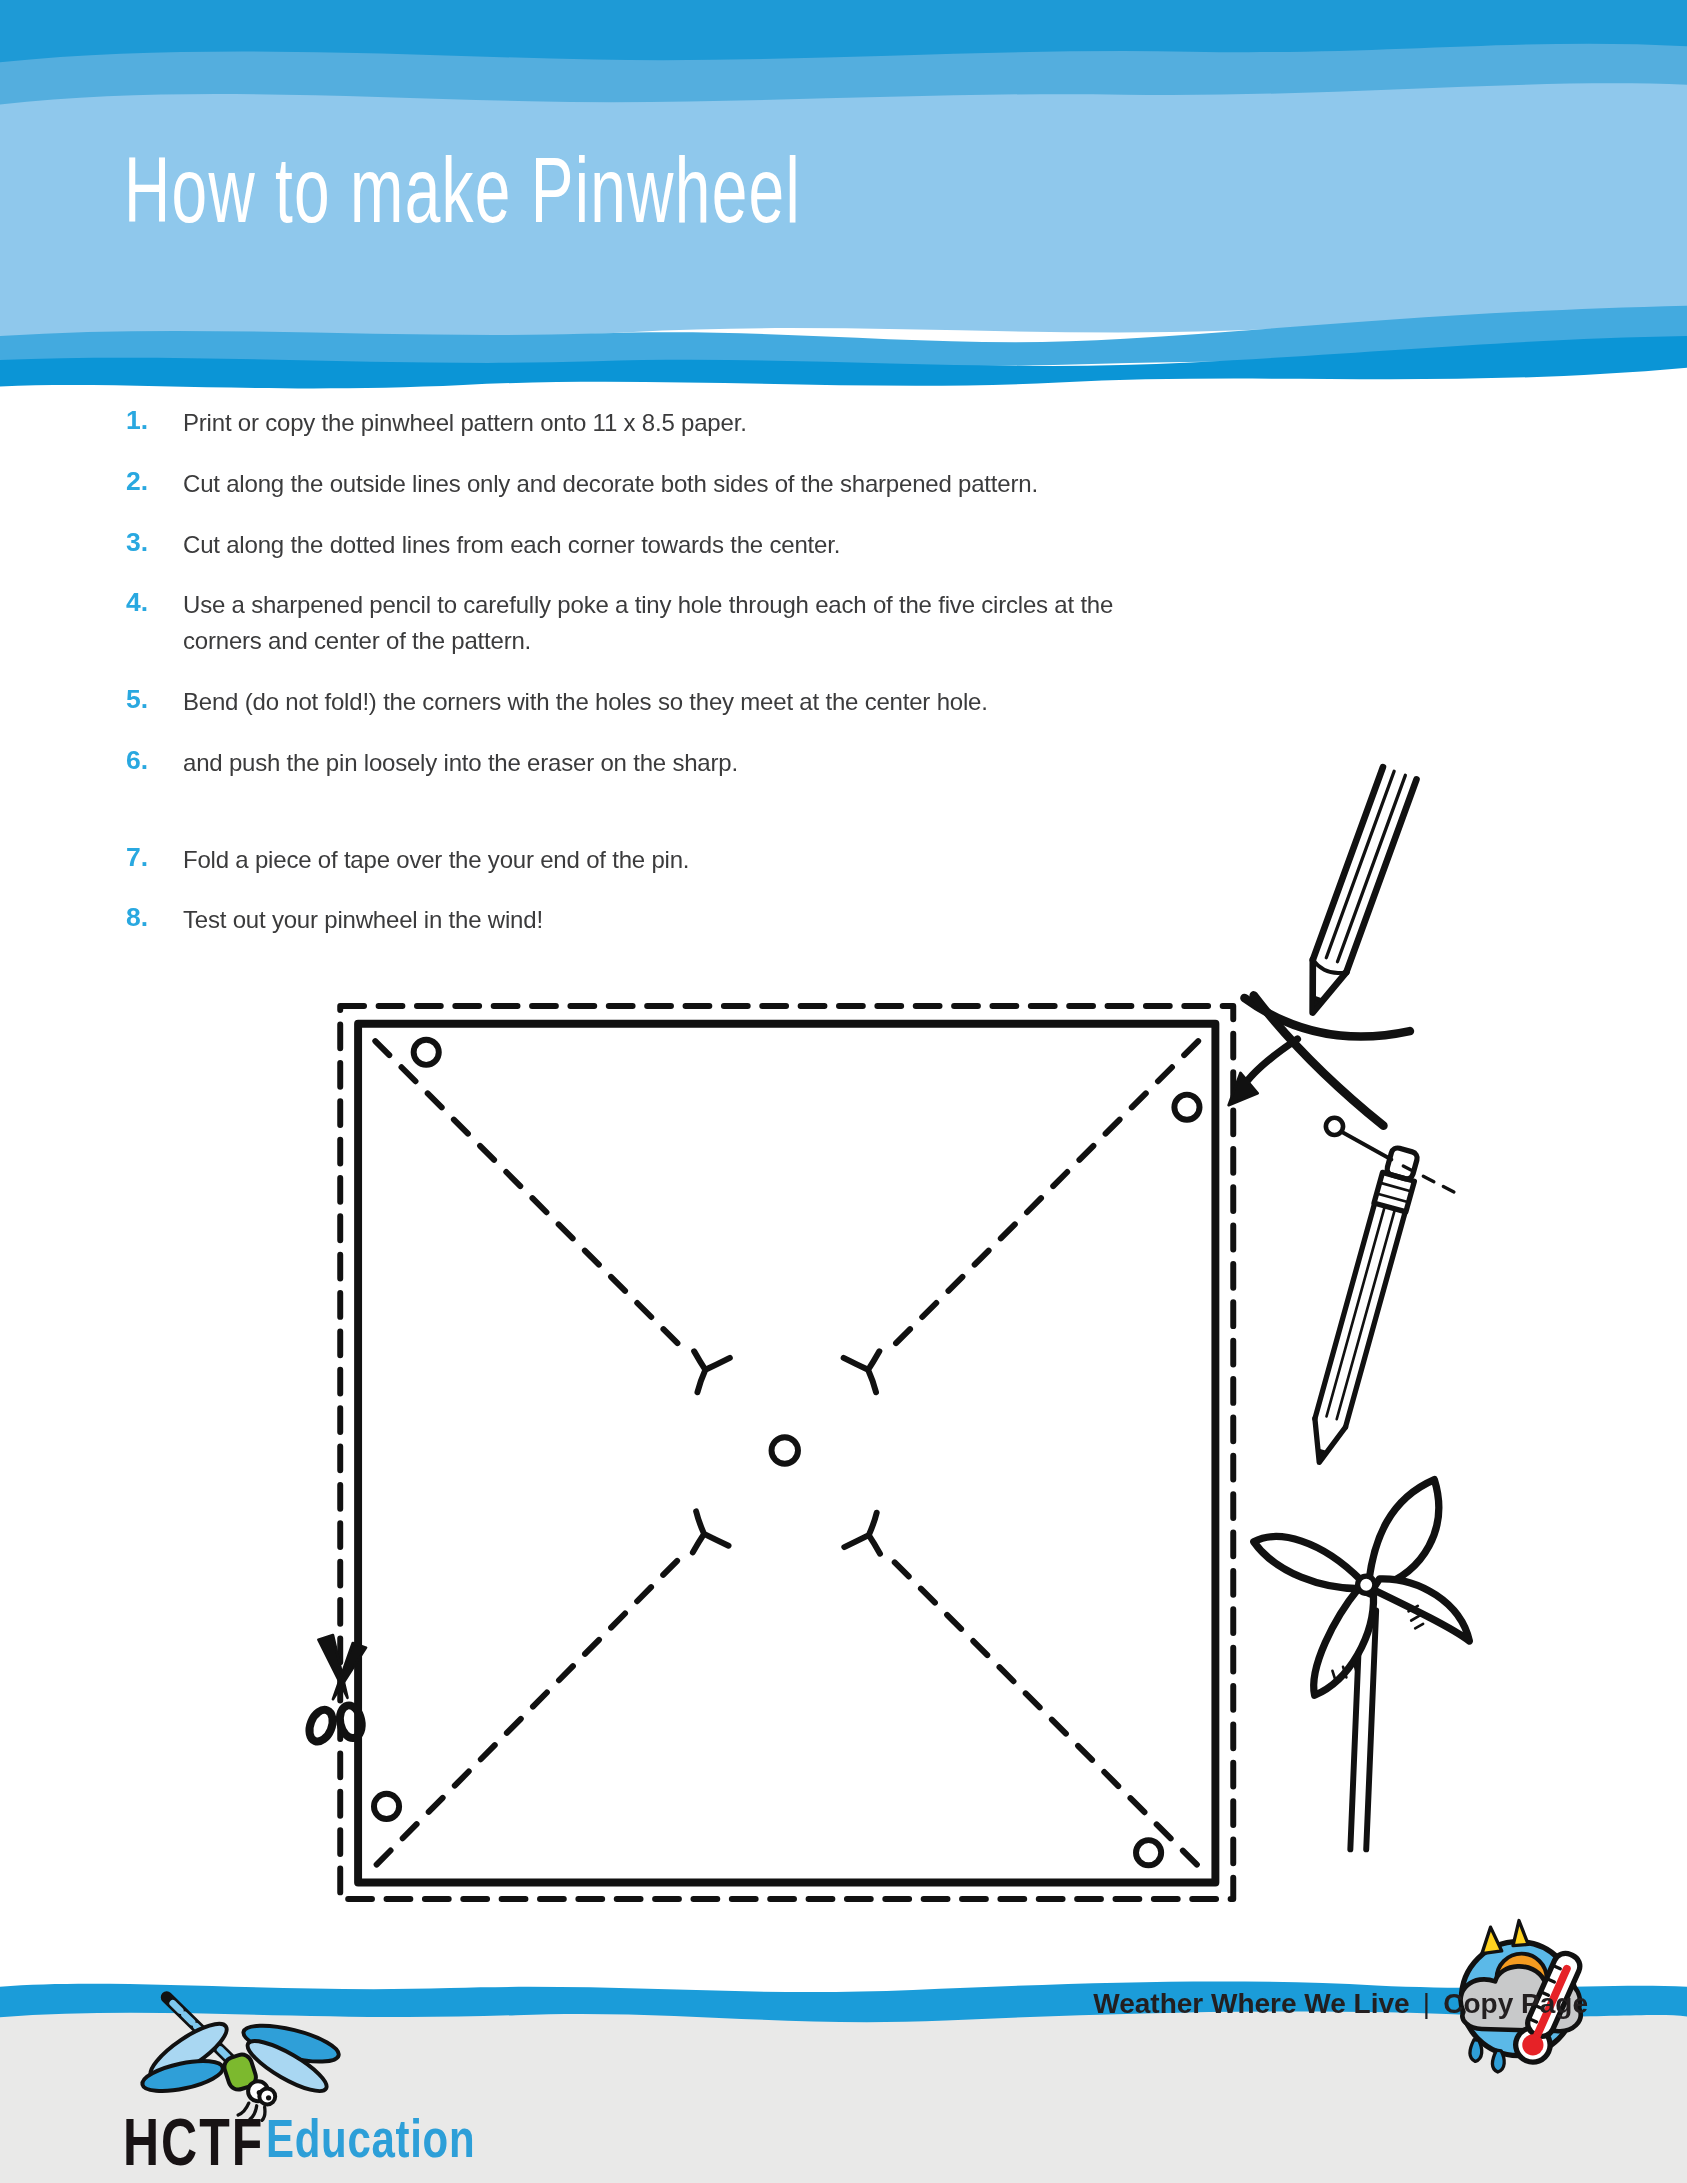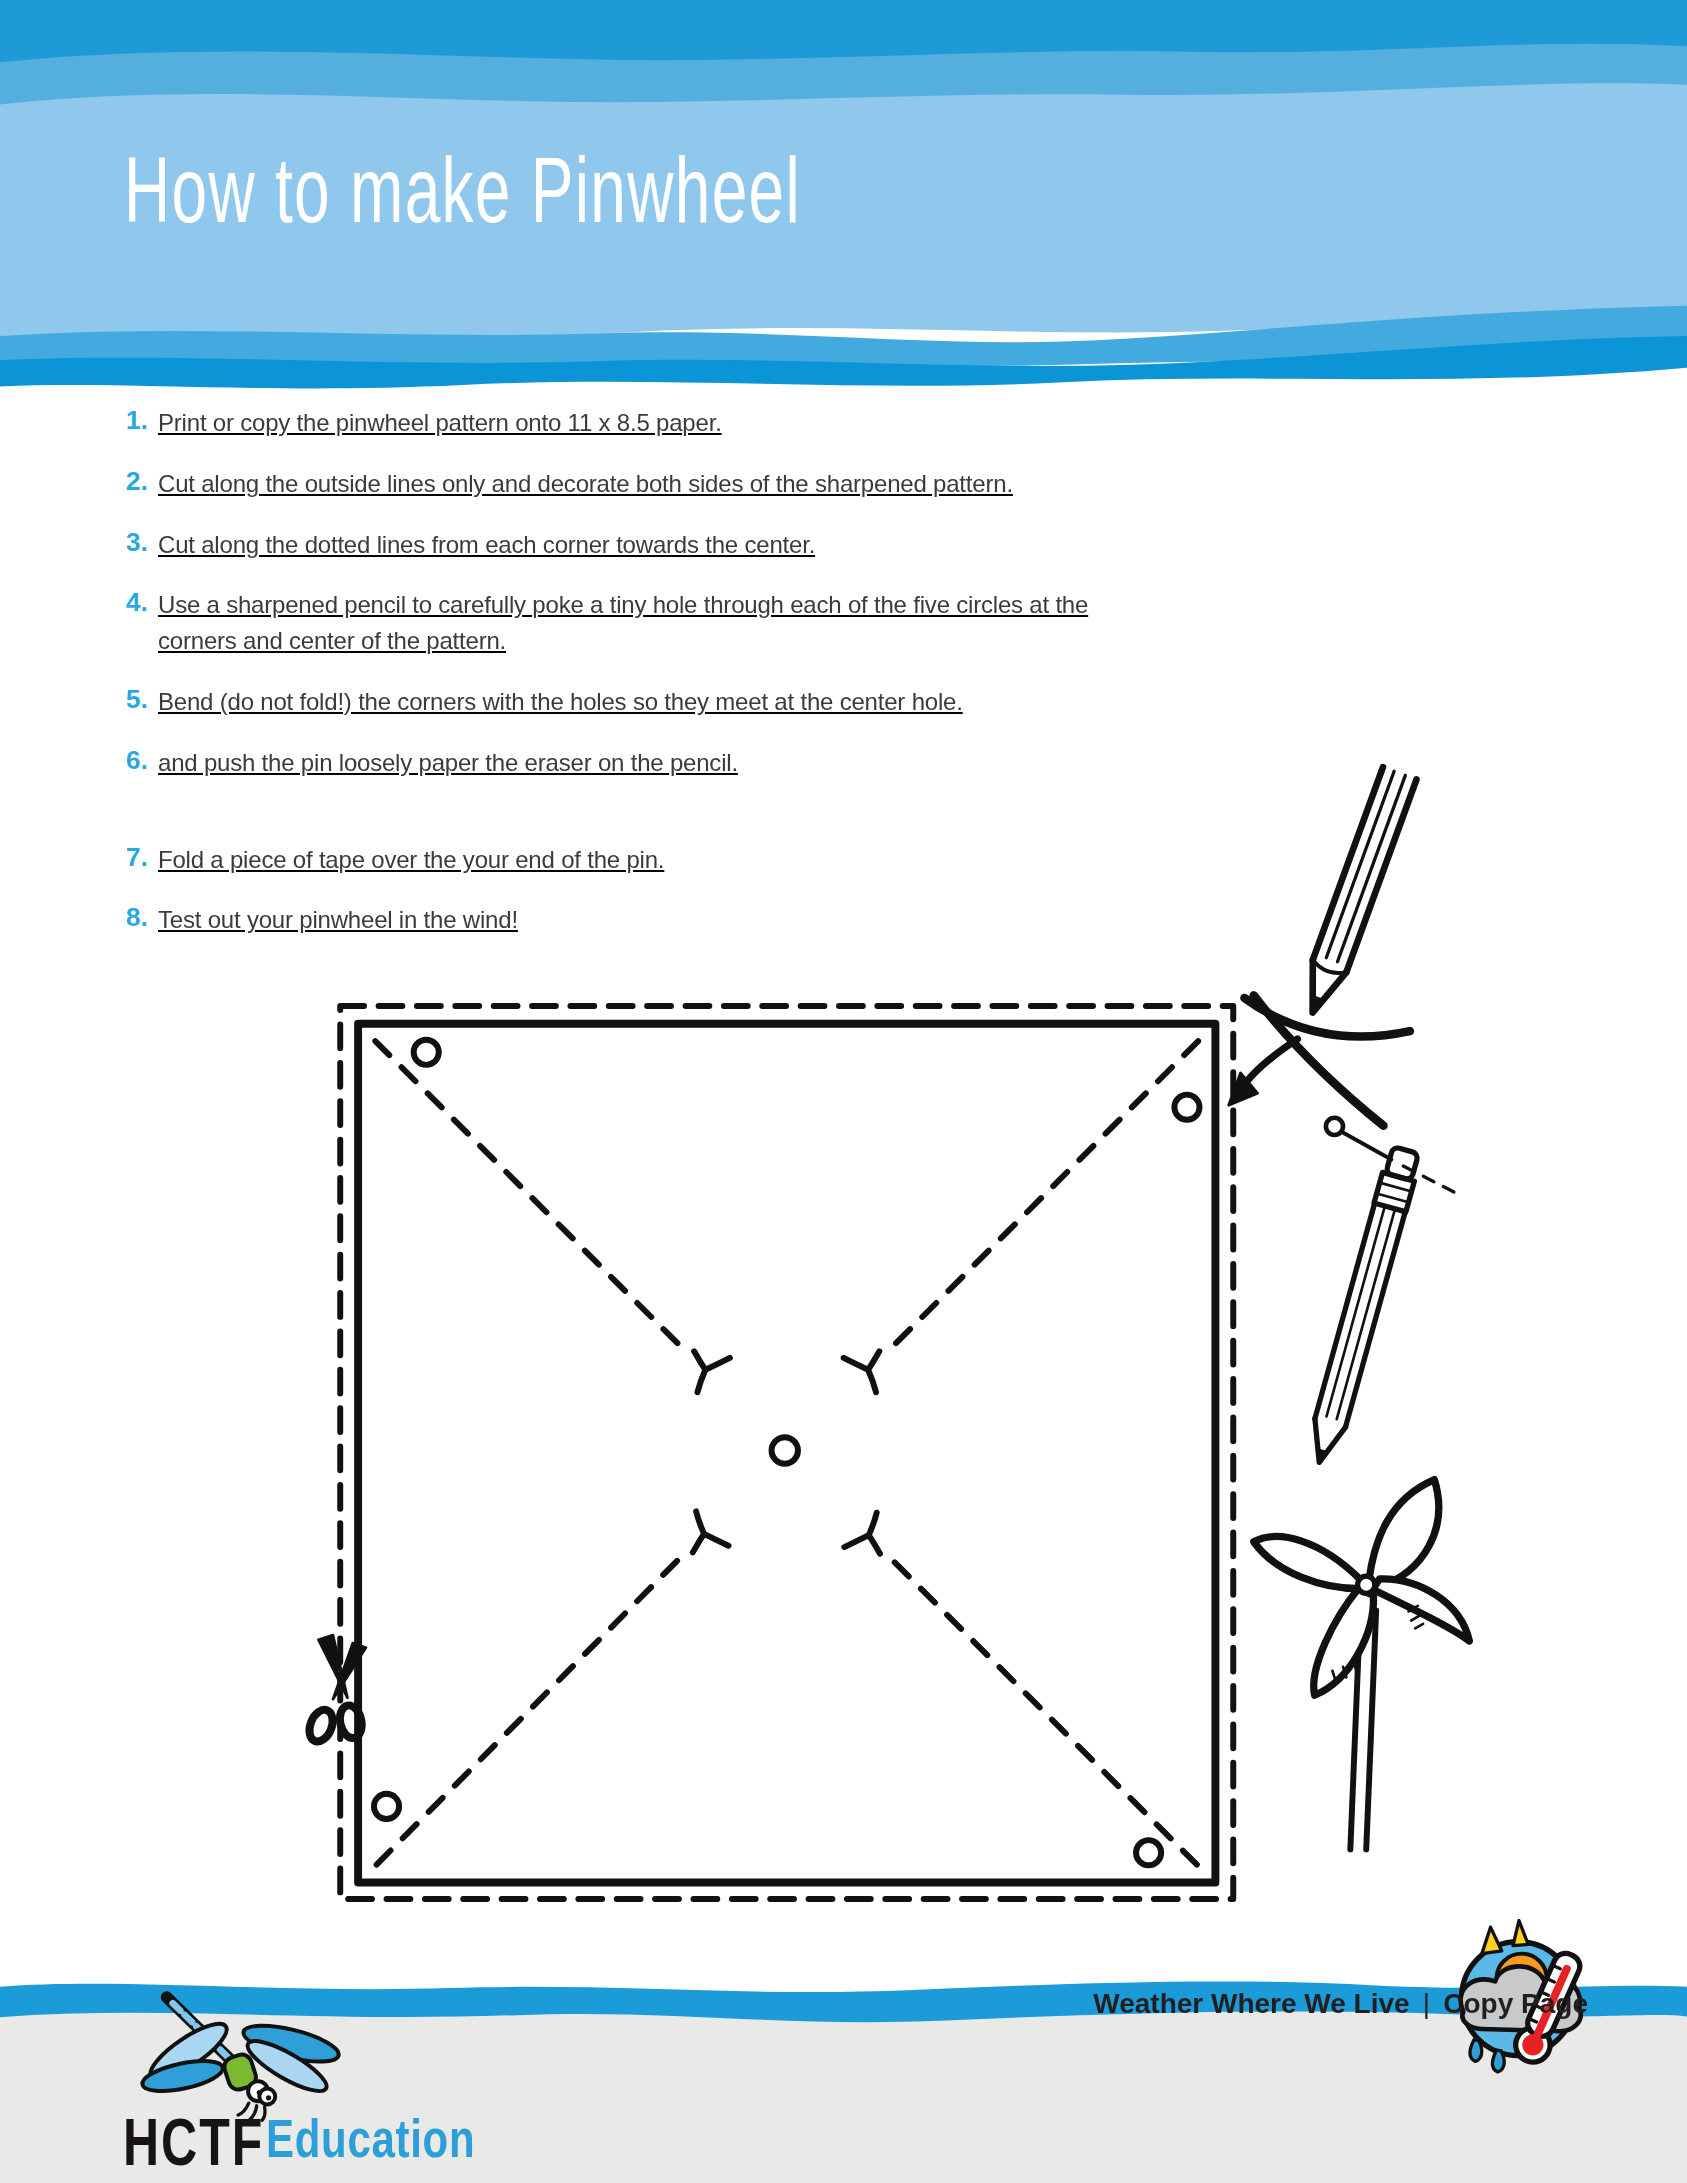--- a/index.html
+++ b/index.html
@@ -15,21 +15,21 @@
     color:#ffffff;font-size:64px;font-weight:normal;letter-spacing:1.3px;
     transform:scaleY(1.45);transform-origin:left top;
     white-space:nowrap;
   }
   
   .item{position:absolute;left:126px;width:1111px;}
   .item .num{
     position:absolute;left:0;top:-2.6px;
     color:#29a8e0;font-weight:bold;font-size:26.5px;line-height:36px;
   }
-  .item .txt{margin-left:32px;text-decoration:underline;}
+  .item .txt{margin-left:57px;}
   .item .txt div{
     font-size:24px;line-height:36px;color:#3b3b3c;white-space:nowrap;letter-spacing:-0.2px;
   }
   
   #diagram-svg{position:absolute;left:284px;top:728px;}
   #footer-svg{position:absolute;left:0;top:1886px;}
   
   .logo-hctf{
     position:absolute;left:123px;top:2104px;
     font-size:50px;font-weight:bold;color:#181314;letter-spacing:2px;
@@ -96,21 +96,21 @@
   <div class="item" style="top:684px">
     <span class="num">5.</span>
     <div class="txt">
         <div>Bend (do not fold!) the corners with the holes so they meet at the center hole.</div>
         <div></div>
       </div>
   </div>
   <div class="item" style="top:745px">
     <span class="num">6.</span>
     <div class="txt">
-        <div>and push the pin loosely paper the eraser on the pencil.</div>
+        <div>and push the pin loosely into the eraser on the sharp.</div>
       </div>
   </div>
   <div class="item" style="top:842px">
     <span class="num">7.</span>
     <div class="txt">
         <div>Fold a piece of tape over the your end of the pin.</div>
         <div></div>
       </div>
   </div>
   <div class="item" style="top:902px">

